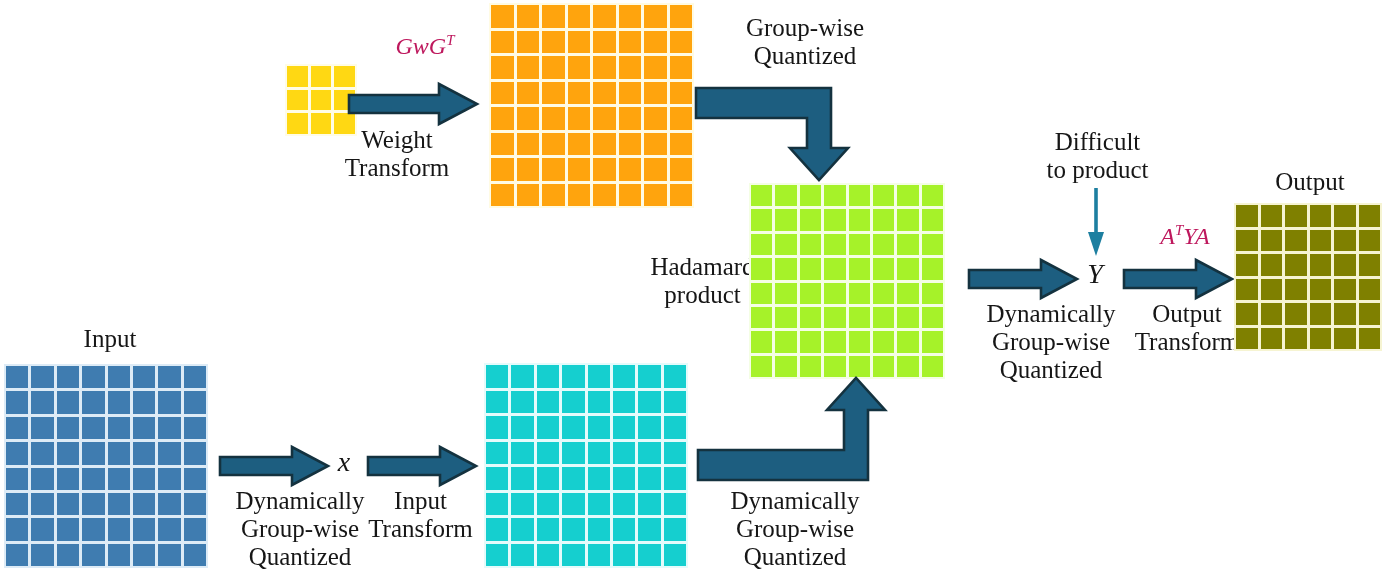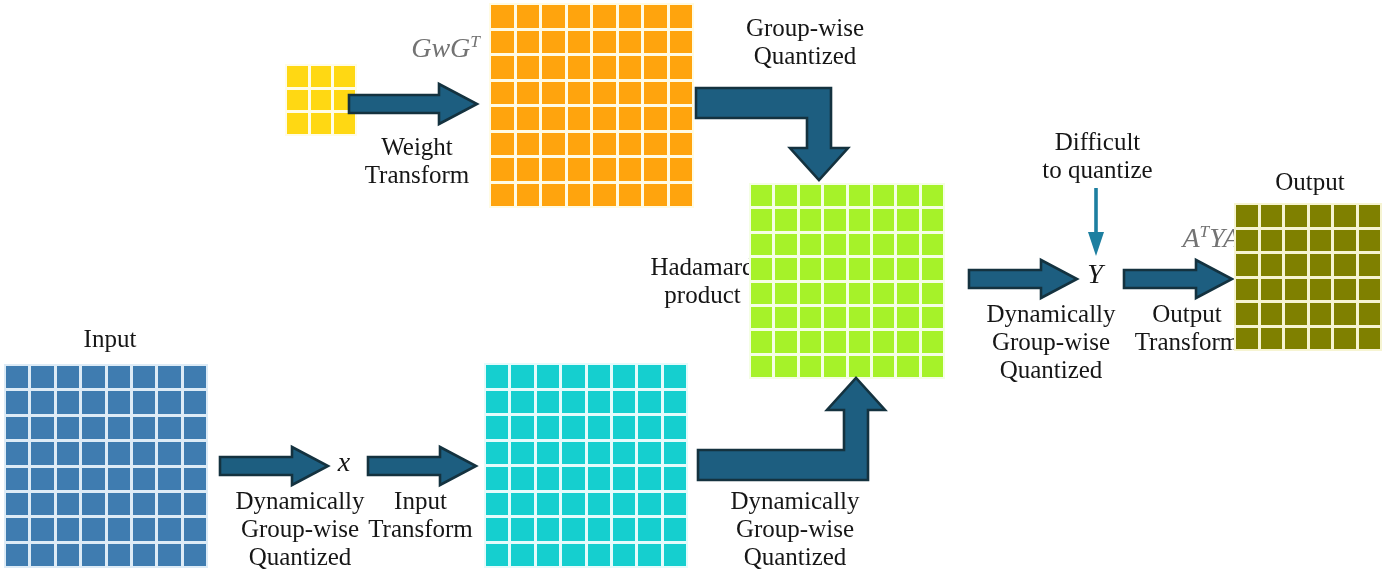--- a/index.html
+++ b/index.html
@@ -20,25 +20,25 @@
     position: absolute;
     text-align: center;
     line-height: 1.12;
     font-size: 25px;
     color: #161616;
     white-space: pre-line;
     font-family: "Liberation Serif", "DejaVu Serif", serif;
   }
   .formula {
     position: absolute;
-    text-align: right;
-    font-size: 28px;
+    text-align: center;
+    font-size: 24px;
     font-style: italic;
     font-family: "Liberation Serif", "DejaVu Serif", serif;
-    color: #737373;
+    color: #be185d;
     white-space: nowrap;
   }
   .formula sup {
     font-size: 0.62em;
     font-style: italic;
     vertical-align: super;
   }
   .var {
     position: absolute;
     font-size: 28px;
@@ -80,21 +80,21 @@
     </div>
 
   <div class="formula" style="left:370px; top:32px; width:110px;">
     <span>GwG</span><sup>T</sup>
   </div>
 
   <svg class="arrowsvg" style="left:347px; top:82px;" width="132" height="44" viewBox="0 0 132 44">
     <polygon points="2,13 92,13 92,2 130,22 92,42 92,31 2,31" fill="#1D5E80" stroke="#14323F" stroke-width="2.6"></polygon>
   </svg>
 
-  <div class="label" style="left:352px; top:126px; width:130px;margin-top:7px;">Weight
+  <div class="label" style="left:332px; top:126px; width:130px;">Weight
 Transform</div>
 
   <div class="matrix" id="m-torange" style="left: 489px; top: 3px; width: 205px; height: 205px; grid-template-columns: repeat(8, 1fr); grid-template-rows: repeat(8, 1fr); gap: 3px; background: rgb(255, 251, 227); padding: 2px; box-sizing: border-box;">
       <div class="cell" style="background: rgb(255, 164, 13);"></div>
       <div class="cell" style="background: rgb(255, 164, 13);"></div>
       <div class="cell" style="background: rgb(255, 164, 13);"></div>
       <div class="cell" style="background: rgb(255, 164, 13);"></div>
       <div class="cell" style="background: rgb(255, 164, 13);"></div>
       <div class="cell" style="background: rgb(255, 164, 13);"></div>
       <div class="cell" style="background: rgb(255, 164, 13);"></div>
@@ -228,21 +228,21 @@
       <div class="cell" style="background: rgb(166, 242, 41);"></div>
       <div class="cell" style="background: rgb(166, 242, 41);"></div>
       <div class="cell" style="background: rgb(166, 242, 41);"></div>
       <div class="cell" style="background: rgb(166, 242, 41);"></div>
       <div class="cell" style="background: rgb(166, 242, 41);"></div>
       <div class="cell" style="background: rgb(166, 242, 41);"></div>
       <div class="cell" style="background: rgb(166, 242, 41);"></div>
     </div>
 
   <div class="label" style="left:1000px; top:128px; width:195px;">Difficult
-to quantize</div>
+to product</div>
 
   <svg class="arrowsvg" style="left:1084px; top:188px;" width="24" height="70" viewBox="0 0 24 70">
     <line x1="12" y1="0" x2="12" y2="48" stroke="#1D7FA0" stroke-width="3.6"></line>
     <polygon points="4,44 20,44 12,68" fill="#1D7FA0"></polygon>
   </svg>
 
   <svg class="arrowsvg" style="left:967px; top:258px;" width="112" height="42" viewBox="0 0 112 42">
     <polygon points="2,12 74,12 74,2 110,21 74,40 74,30 2,30" fill="#1D5E80" stroke="#14323F" stroke-width="2.6"></polygon>
   </svg>
 

